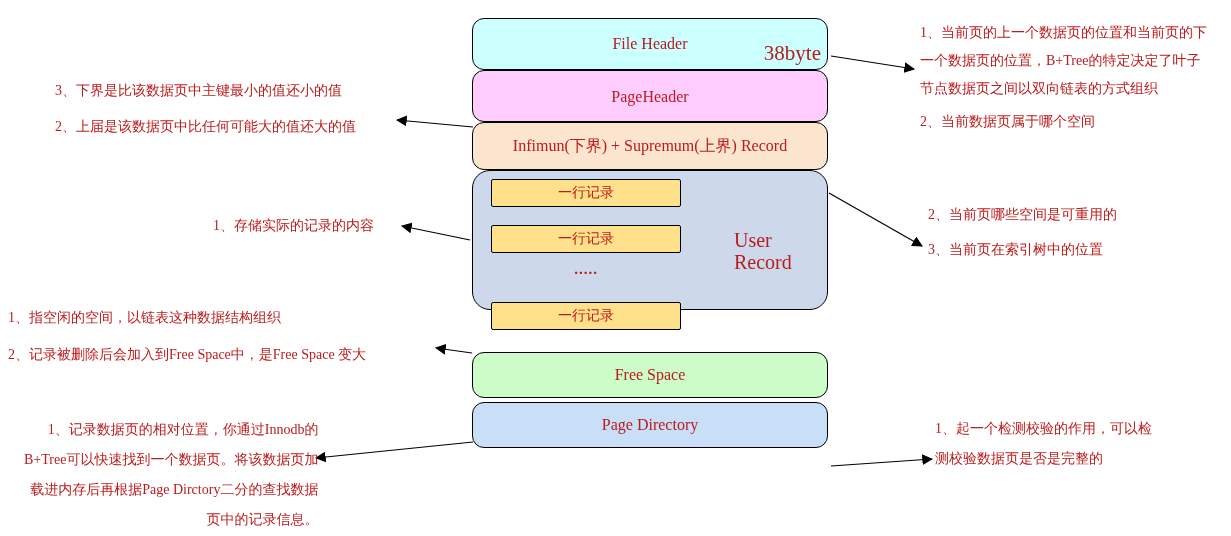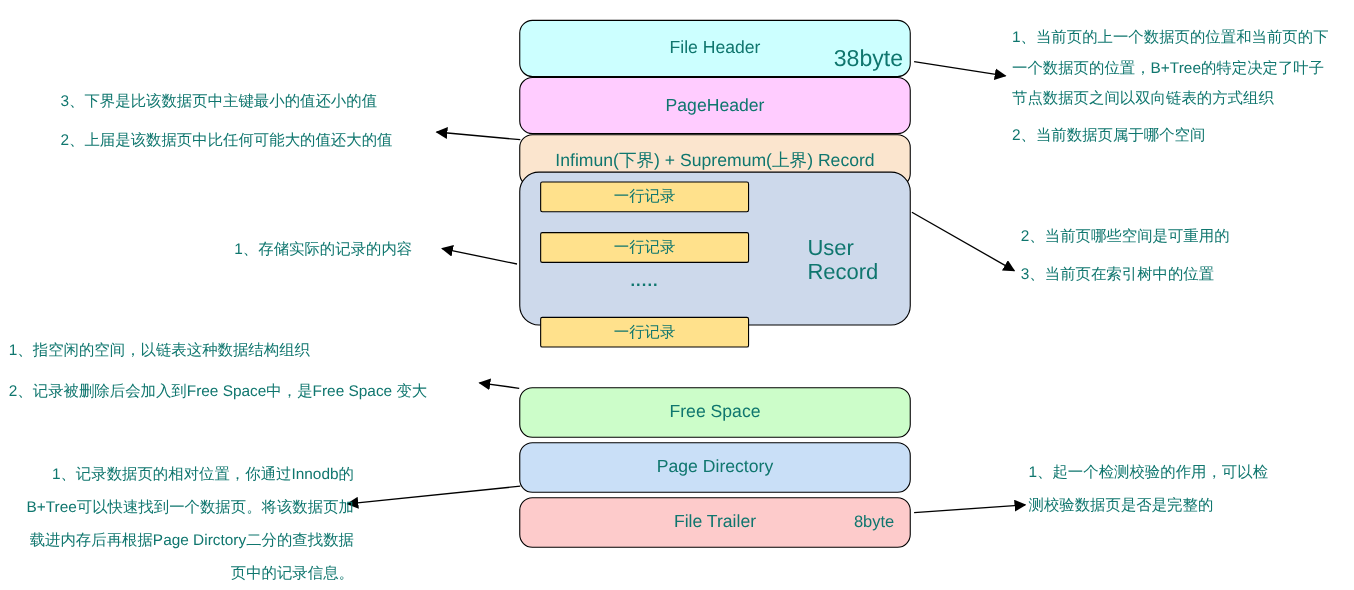--- a/index.html
+++ b/index.html
@@ -1,32 +1,32 @@
 <!DOCTYPE html>
 <html><head>
 <meta charset="utf-8">
 <style>
   html,body { margin:0; padding:0; background:#fff; }
   #canvas {
     position:relative; width:1231px; height:536px; background:#ffffff;
-    font-family:Liberation Sans, sans-serif; color:#0f766e;
+    font-family:Liberation Serif, serif; color:#b91c1c;
     overflow:hidden;
   }
   #arrows { position:absolute; left:0; top:0; width:1231px; height:536px; pointer-events:none; }
 
   .box {
     position:absolute; left:472px; width:356px; box-sizing:border-box;
     border:1.5px solid #000; border-radius:12px;
     display:flex; align-items:center; justify-content:center;
     font-size:16px;
   }
   .box-file-header   { top:18px;  height:52px; }
   .box-page-header   { top:70px;  height:52px; flex-direction:row; line-height:19px; }
   .box-infimum       { top:122px; height:48px; }
-  .box-user-record   { top:156px; height:140px; border-radius:18px; }
+  .box-user-record   { top:170px; height:140px; border-radius:18px; }
   .box-free-space    { top:352px; height:46px; }
   .box-page-directory{ top:402px; height:46px; }
   .box-file-trailer  { top:452px; height:46px; }
 
   .size-38 { position:absolute; right:6px;  bottom:3px; font-size:21px; }
   .size-8  { position:absolute; right:14px; top:50%; transform:translateY(-50%); font-size:15px; }
 
   .record-row {
     position:absolute; left:18px; width:190px; height:28px; box-sizing:border-box;
     border:1.2px solid #000; border-radius:2px;
@@ -108,24 +108,20 @@
   </div>
 
   <div class="box box-free-space" style="background-color: rgb(204, 253, 201);">
     <span>Free Space</span>
   </div>
 
   <div class="box box-page-directory" style="background-color: rgb(201, 223, 247);">
     <span>Page Directory</span>
   </div>
 
-  <div class="box box-file-trailer" style="background-color: rgb(253, 203, 203);">
-    <span>File Trailer</span>
-    <span class="size-8">8byte</span>
-  </div>
 
   <div class="note note-right-top">
     <span class="ln">1、当前页的上一个数据页的位置和当前页的下</span>
     <span class="ln">一个数据页的位置，B+Tree的特定决定了叶子</span>
     <span class="ln">节点数据页之间以双向链表的方式组织</span>
     <span class="ln gap">2、当前数据页属于哪个空间</span>
   </div>
 
   <div class="note note-left-top">
     <span class="ln">3、下界是比该数据页中主键最小的值还小的值</span>

